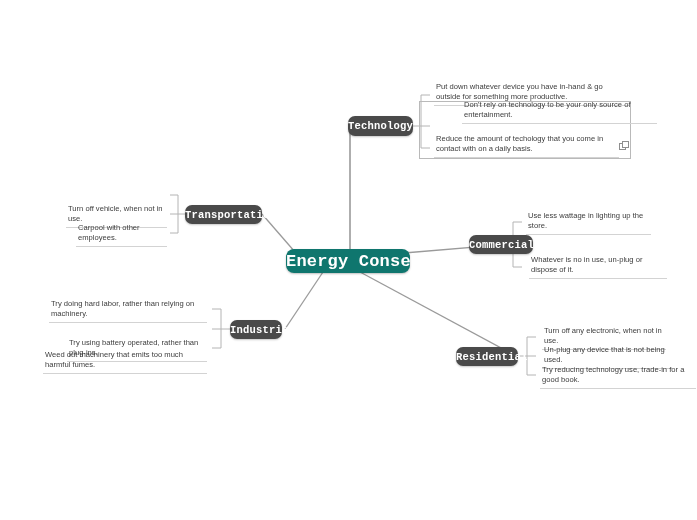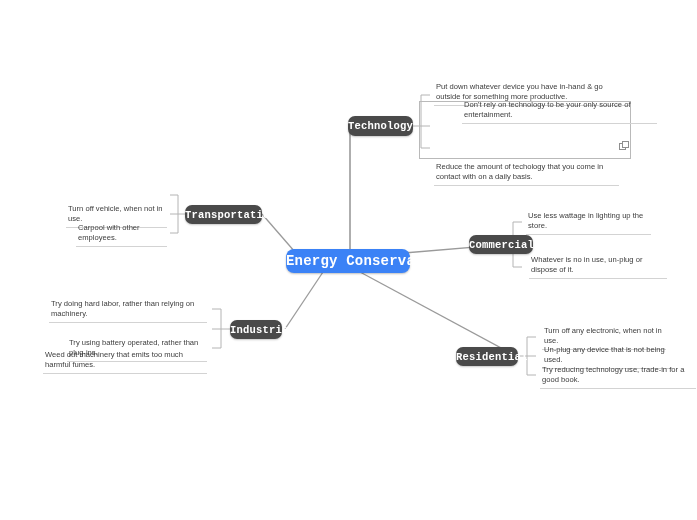--- a/index.html
+++ b/index.html
@@ -37,22 +37,22 @@
     font-weight: bold;
     text-align: center;
     white-space: nowrap;
     display: flex;
     align-items: center;
     justify-content: flex-start;
     letter-spacing: 0.2px;
     font-family: Liberation Mono, monospace;
   }
   .node-central {
-    background: #3b82f6;
-    font-size: 14px;
+    background: #0f766e;
+    font-size: 17px;
     border-radius: 8px;
     box-shadow: 0 1px 2px rgba(0,0,0,0.25);
     z-index: 6;
   }
   .node-branch {
     background: #4a4a4a;
     font-size: 10.5px;
     box-shadow: 0 1px 2px rgba(0,0,0,0.22);
     z-index: 6;
   }
@@ -156,21 +156,21 @@
   <div class="node node-branch" style="left:348px; top:116px; width:65px; height:20px;">
     <span>Technology</span>
   </div>
 
   <div class="subitem" style="left:434px; top:82px; width:195px;">
     <span class="txt">Put down whatever device you have in-hand &amp; go outside for something more productive.</span>
   </div>
   <div class="subitem" style="left:434px; top:100px; width:195px;margin-left:28px;">
     <span class="txt">Don't rely on technology to be your only source of entertainment.</span>
   </div>
-  <div class="subitem" style="left:434px; top:134px; width:185px;margin-top:28px;">
+  <div class="subitem" style="left:434px; top:134px; width:185px;">
     <span class="txt">Reduce the amount of techology that you come in contact with on a daily basis.</span>
   </div>
 
   <span class="mini-icon" style="left:619px; top:137px;">
     <svg viewBox="0 0 10 10" width="10" height="10" xmlns="http://www.w3.org/2000/svg">
       <rect x="0.5" y="2.5" width="6" height="6" fill="none" stroke="#8e8e8e" stroke-width="1"></rect>
       <rect x="3.5" y="0.5" width="6" height="6" fill="#ffffff" stroke="#8e8e8e" stroke-width="1"></rect>
     </svg>
   </span>
 

